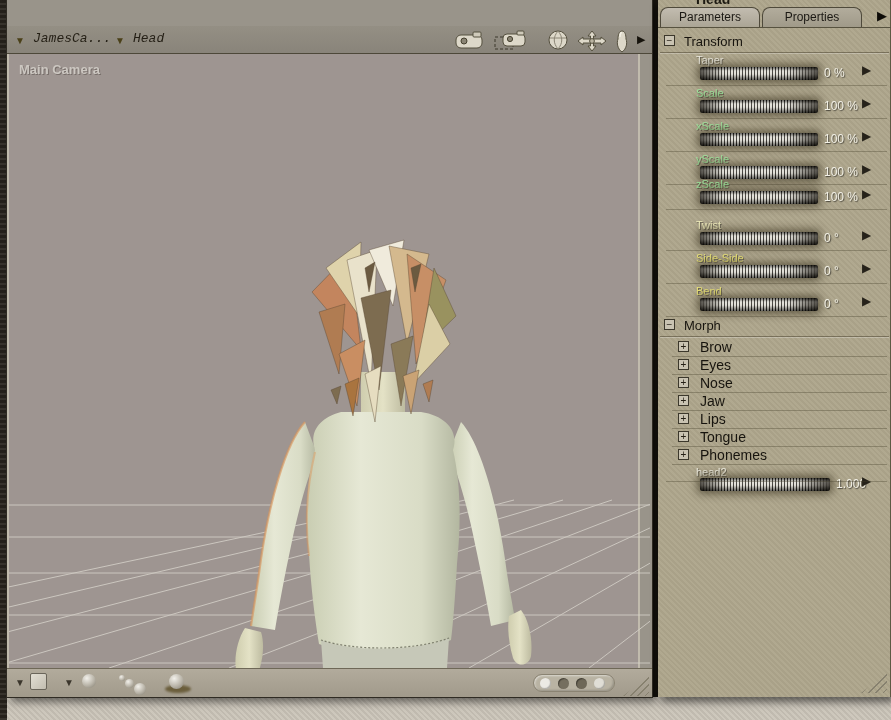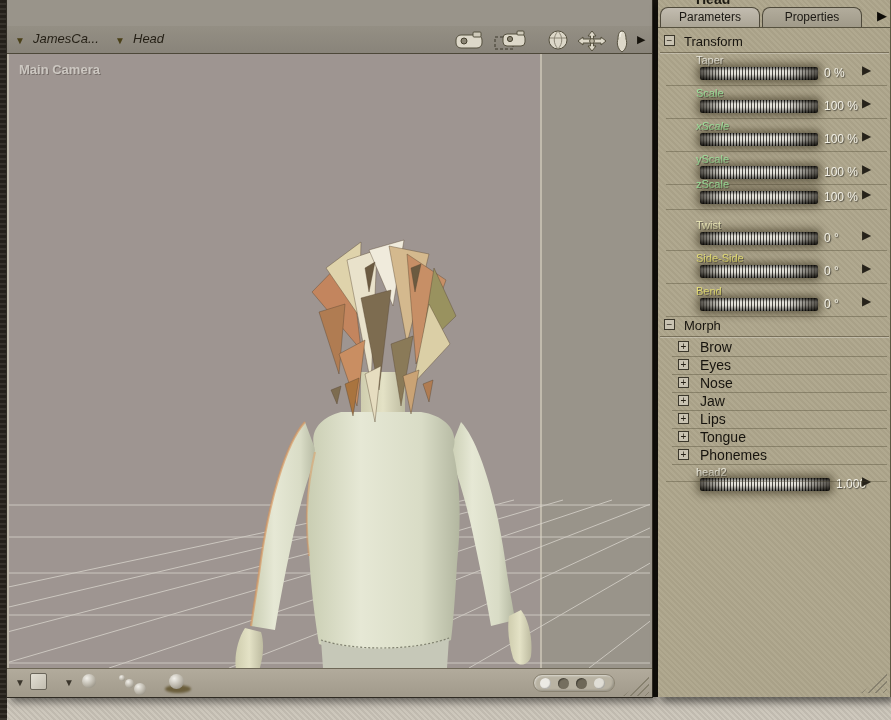--- a/index.html
+++ b/index.html
@@ -32,26 +32,26 @@
   .win-btn { position:absolute; top:4px; width:14px; height:14px; background:#a8a296;
              border:1px solid #55503f; box-shadow:inset 1px 1px 0 rgba(255,255,255,.4);
              font-size:11px; line-height:12px; text-align:center; color:#2c2820; }
   .restore-glyph { position:absolute; left:2px; top:2px; width:8px; height:8px;
              border:1px dashed #2c2820; }
 
   .toolbar { position:absolute; left:0; top:26px; width:645px; height:28px;
              background:linear-gradient(#948f84,#89847a);
              border-bottom:1px solid #4d4839; }
   .dd-arrow { position:absolute; top:9px; font-size:10px; color:#4a4018; }
-  .dd-label { position:absolute; top:5px; font-family:Liberation Sans, sans-serif; font-style:italic;
+  .dd-label { position:absolute; top:5px; font-family:Liberation Mono, monospace; font-style:italic;
               font-size:13px; color:#241f15; }
   .tb-icon { position:absolute; top:3px; }
   .panel-arrow-doc { position:absolute; left:630px; top:7px; font-size:11px; color:#16130c; }
 
-  .viewport { position:absolute; left:0; top:54px; width:535px; height:614px;
+  .viewport { position:absolute; left:0; top:54px; width:633px; height:614px;
               background:#9e9591; border-left:2px solid #c1bbad; border-right:2px solid #c1bbad; }
   .cam-label { position:absolute; left:10px; top:8px; font-size:13px; font-weight:bold;
                color:#ccc7c1; text-shadow:1px 1px 0 rgba(60,52,48,.4); }
   .scene { position:absolute; left:0; top:0; width:641px; height:614px; }
 
   .bottombar { position:absolute; left:0; top:668px; width:645px; height:29px;
                background:linear-gradient(#b2ab9c,#a19a8b); border-top:1px solid #6e6857; }
   .bb-caret { position:absolute; top:8px; font-size:10px; color:#3b362c; }
   .page-chip { position:absolute; left:23px; top:4px; width:17px; height:17px;
                background:linear-gradient(135deg,#e3dfd4,#c2bdb0); border:1px solid #6a655a;
@@ -279,21 +279,21 @@
       <div class="row-sep"></div>
     </div>
     <div class="dial-row" style="top:86px;">
       <span class="dial-label" style="color: rgb(159, 232, 159);">Scale</span>
       <div class="dial"></div>
       <span class="dial-value">100 %</span>
       <span class="dial-arrow">▶</span>
       <div class="row-sep"></div>
     </div>
     <div class="dial-row" style="top:119px;">
-      <span class="dial-label" style="color: rgb(159, 232, 159); font-style: italic;">xScale</span>
+      <span class="dial-label" style="color: rgb(159, 232, 159);">xScale</span>
       <div class="dial"></div>
       <span class="dial-value">100 %</span>
       <span class="dial-arrow">▶</span>
       <div class="row-sep"></div>
     </div>
     <div class="dial-row" style="top:152px;">
       <span class="dial-label" style="color: rgb(159, 232, 159);">yScale</span>
       <div class="dial"></div>
       <span class="dial-value">100 %</span>
       <span class="dial-arrow">▶</span>

